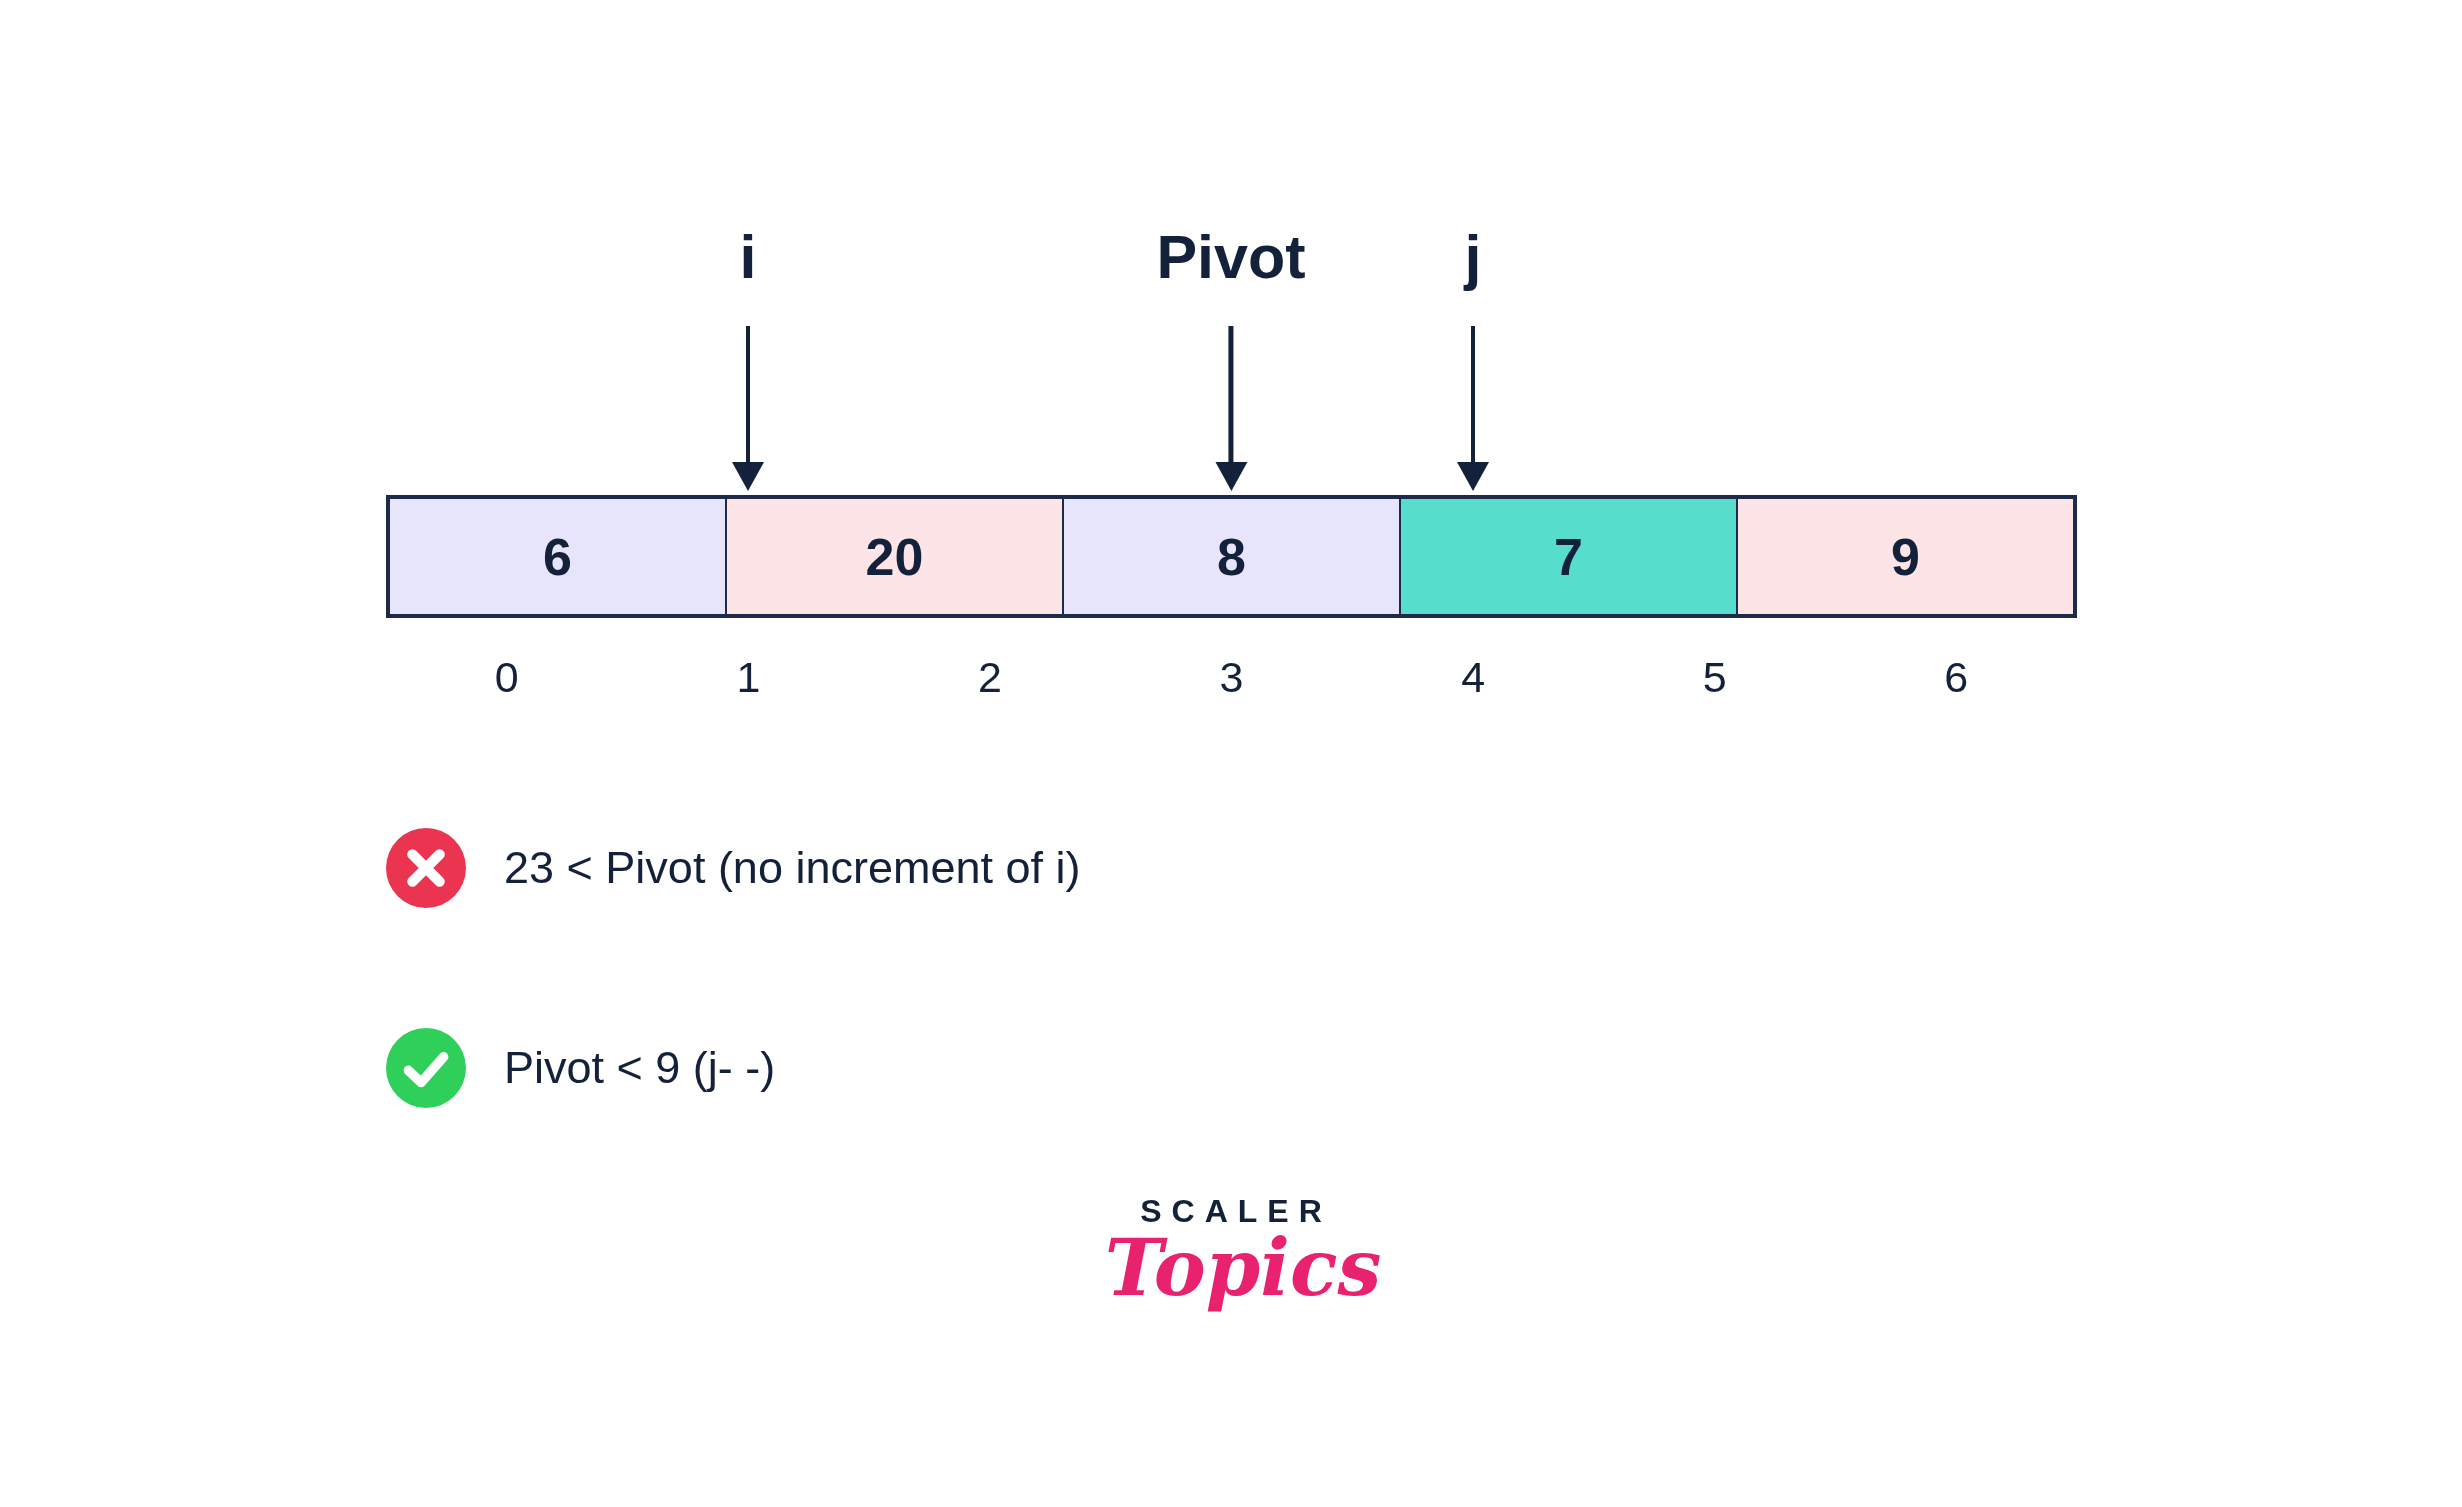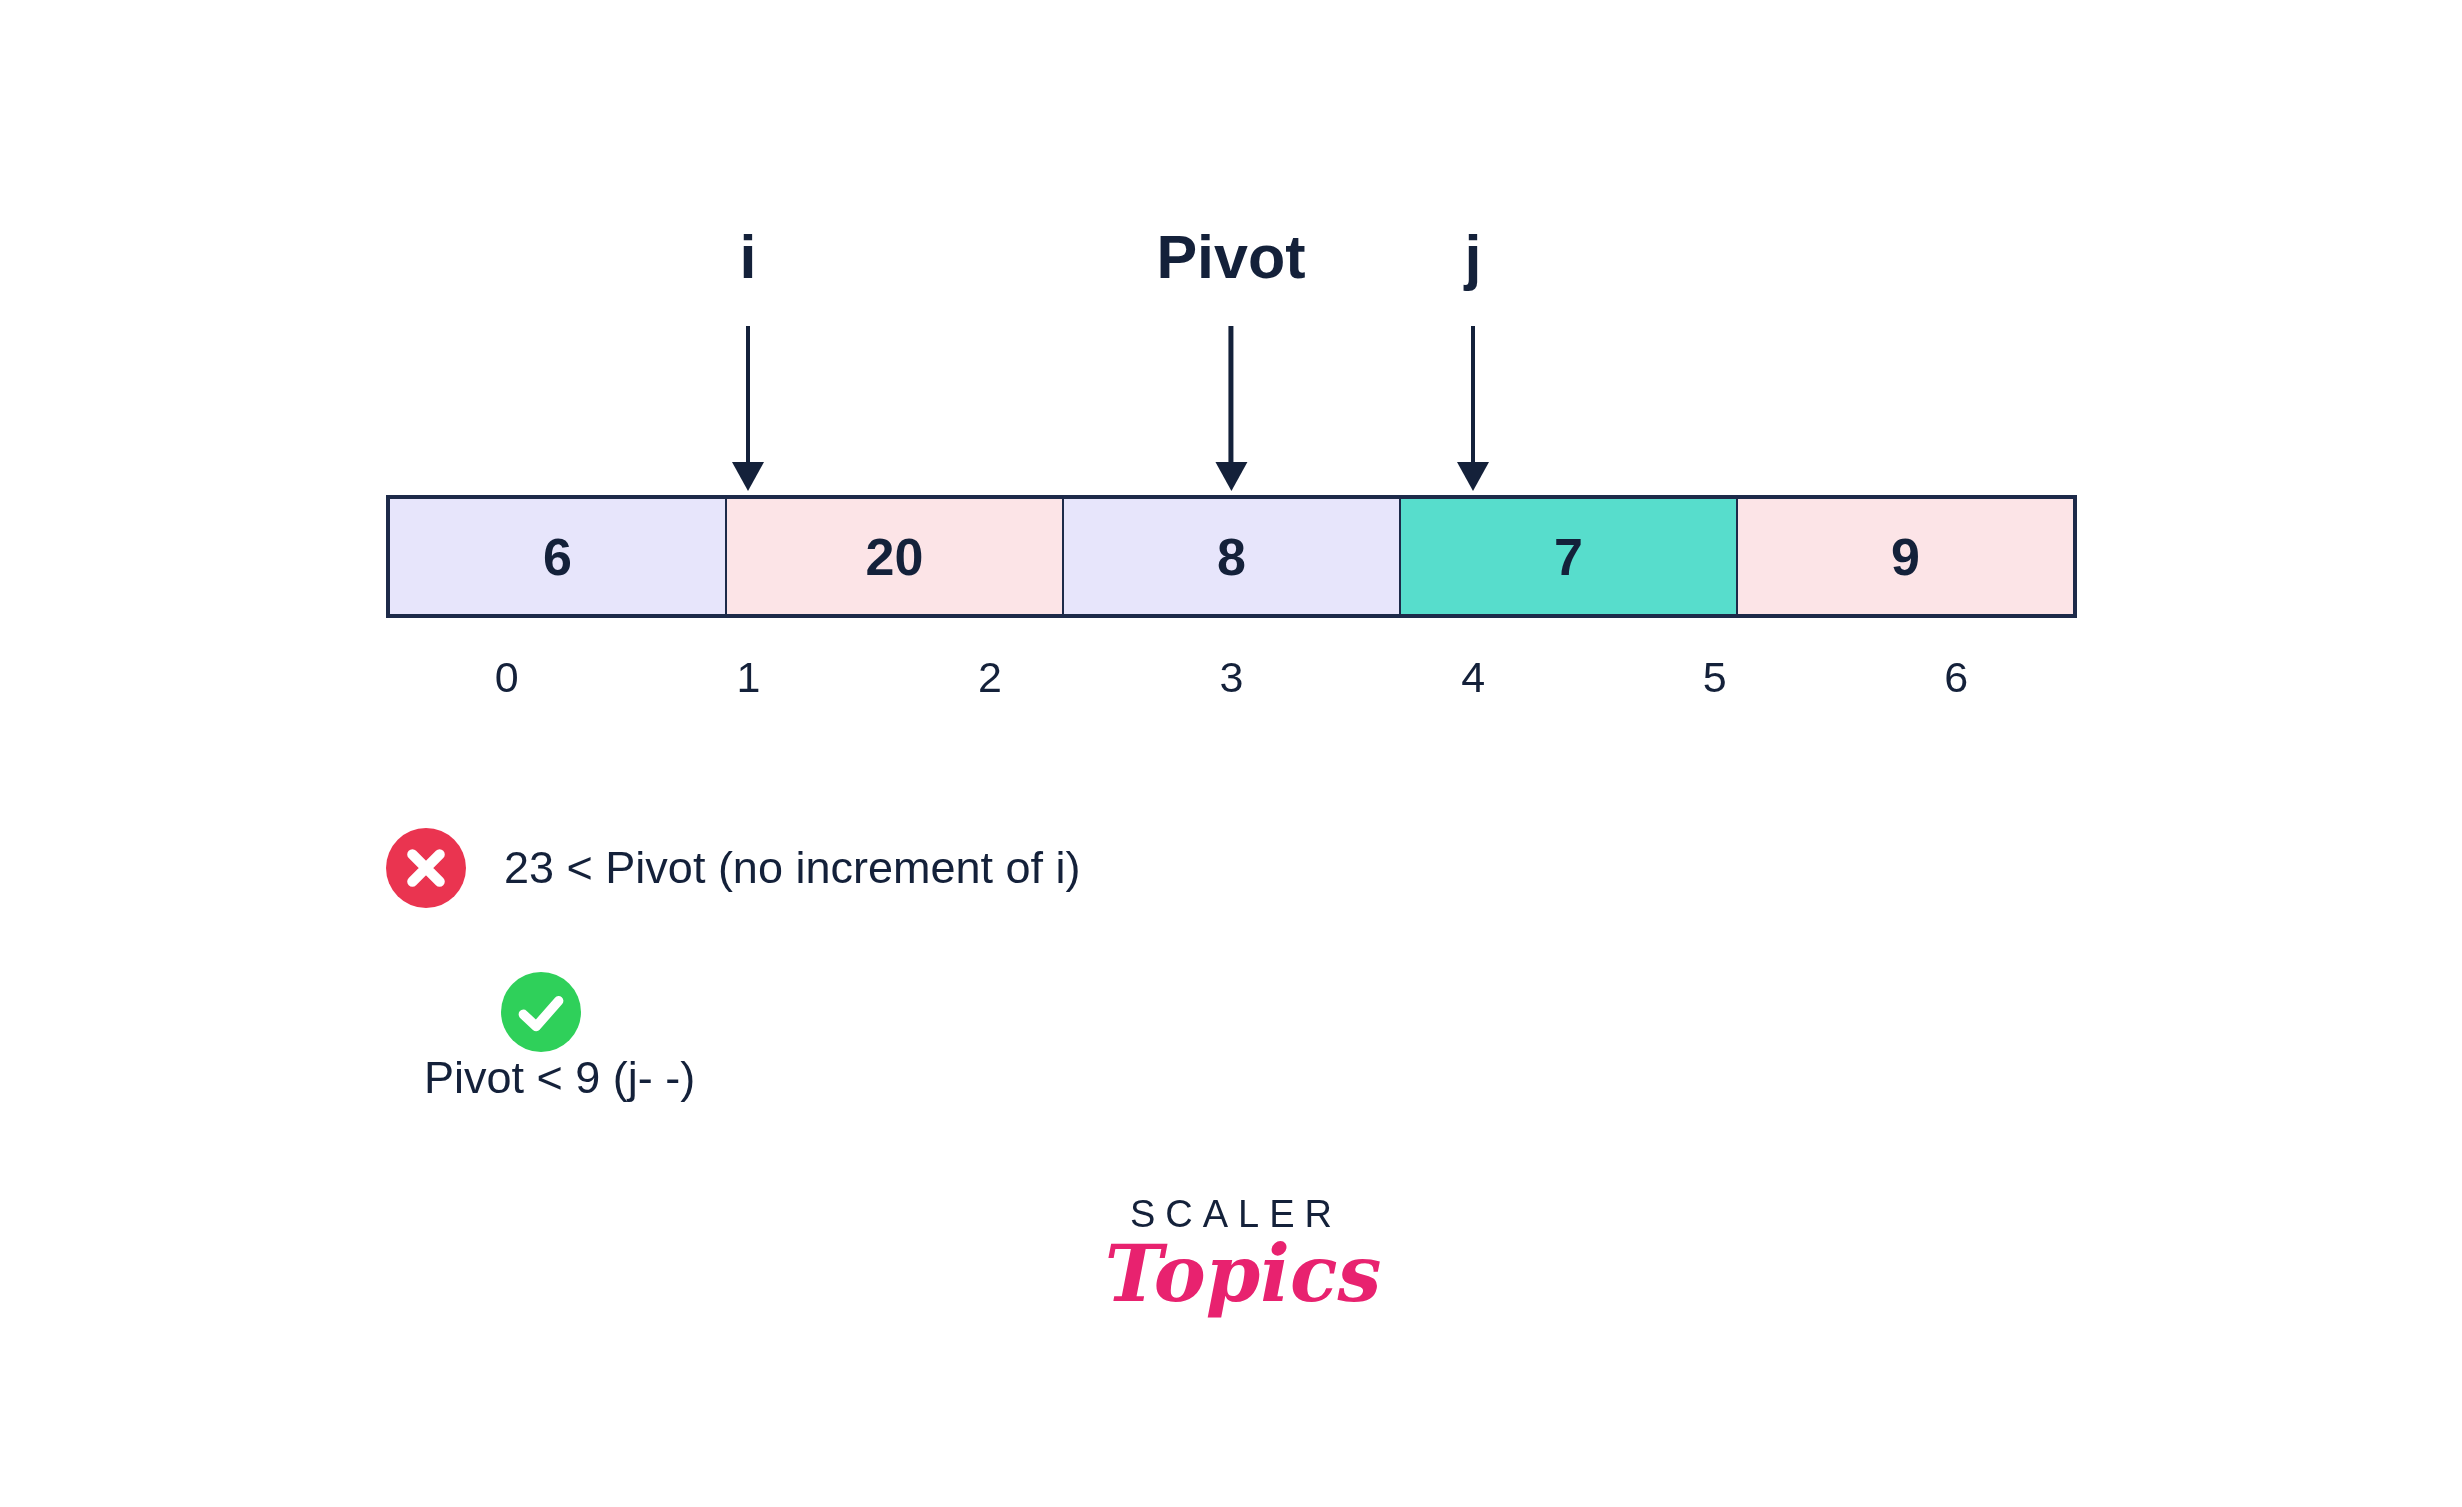--- a/index.html
+++ b/index.html
@@ -92,21 +92,21 @@
 
   
   .annotation {
     position: absolute;
     left: 386px;
     display: flex;
     align-items: center;
     height: 80px;
   }
   .annotation.row-0 { top: 828px; }
-  .annotation.row-1 { top: 972px; flex-direction: column; }
+  .annotation.row-1 { top: 1028px; }
   .badge {
     width: 80px;
     height: 80px;
     flex: 0 0 80px;
   }
   .badge svg { width: 80px; height: 80px; display: block; }
   .annotation-text {
     margin-left: 38px;
     font-size: 45px;
     color: var(--navy);
@@ -115,22 +115,22 @@
 
   
   .logo {
     position: absolute;
     left: 1231px;
     top: 1193px;
     transform: translateX(-50%);
     text-align: center;
   }
   .logo-primary {
-    font-size: 38px;
-    font-weight: 400;
+    font-size: 32px;
+    font-weight: 700;
     letter-spacing: 10px;
     padding-left: 10px; 
     color: var(--navy);
   }
   .logo-secondary {
     margin-top: -8.7px;
     font-family: "DejaVu Serif", serif;
     font-style: italic;
     font-weight: 700;
     font-size: 78px;

